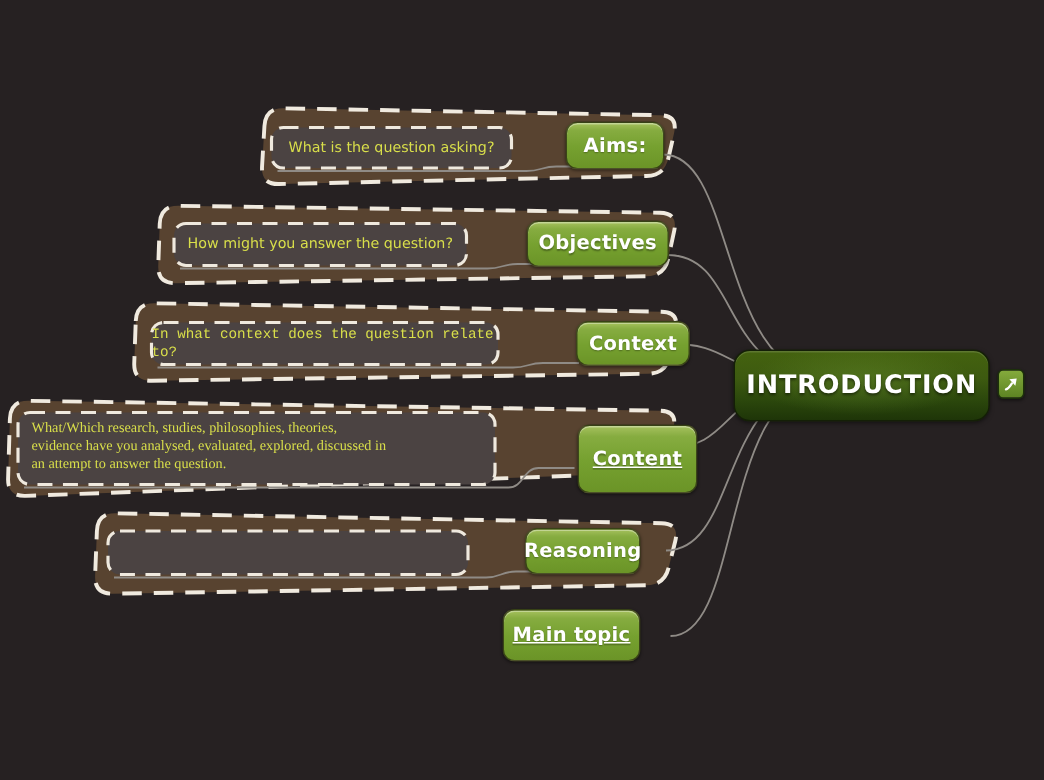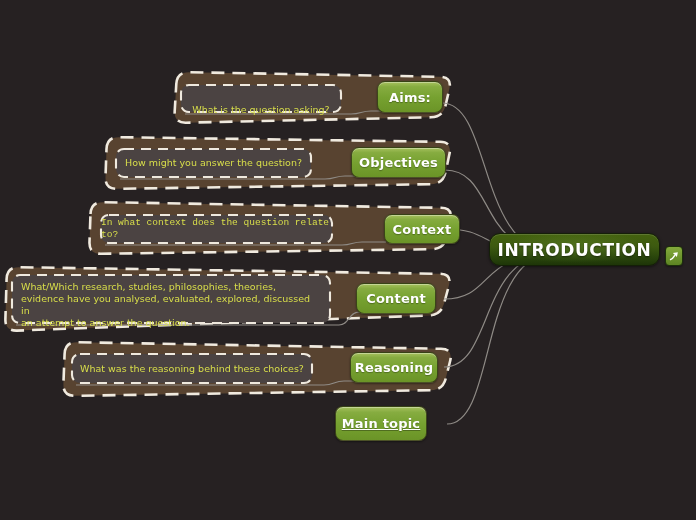--- a/index.html
+++ b/index.html
@@ -51,36 +51,35 @@
       <path d="M 16 325 H 339 C 349 325 349 312 359 312 H 383" fill="none" stroke="#8f8b86" stroke-width="1.2"></path>
       <path d="M 76 385 H 324 C 334 385 334 381 344 381 H 368" fill="none" stroke="#8f8b86" stroke-width="1.2"></path>
       <path d="M 442 103 C 492 103 478 253 556 253" fill="none" stroke="#8f8b86" stroke-width="1.2"></path>
       <path d="M 445 170 C 495 170 478 253 556 253" fill="none" stroke="#8f8b86" stroke-width="1.2"></path>
       <path d="M 445 229 C 495 229 478 253 556 253" fill="none" stroke="#8f8b86" stroke-width="1.2"></path>
       <path d="M 444 299 C 494 299 478 253 556 253" fill="none" stroke="#8f8b86" stroke-width="1.2"></path>
       <path d="M 444 367 C 494 367 478 253 556 253" fill="none" stroke="#8f8b86" stroke-width="1.2"></path>
       <path d="M 447 424 C 497 424 478 253 556 253" fill="none" stroke="#8f8b86" stroke-width="1.2"></path>
     </svg>
 
-  <div class="qnode" style="left:181px;top:85px;width:160px;height:27px;margin-top:11px;">What is the question asking?</div>
+  <div class="qnode" style="left:181px;top:85px;width:160px;height:27px;">What is the question asking?</div>
   <div class="qnode" style="left:116px;top:149px;width:195px;height:28px;">How might you answer the question?</div>
   <div class="qnode" style="left:101px;top:215px;width:231px;height:28px;font-family:Liberation Mono, monospace;">In what context does the question relate to?</div>
-  <div class="qnode multi" style="left:12px;top:275px;width:318px;height:60px;">What/Which research, studies, philosophies, theories,
+  <div class="qnode multi" style="left:12px;top:275px;width:318px;height:60px;font-family:Liberation Serif, serif;">What/Which research, studies, philosophies, theories,
 evidence have you analysed, evaluated, explored, discussed in
 an attempt to answer the question.</div>
-  <div class="qnode" style="left:72px;top:354px;width:240px;height:29px;">What was the reasoning behind these choices?</div>
 
   <div class="gnode" style="left:351px;top:147px;width:95px;height:31px;">Objectives</div>
   <div class="gnode" style="left:377px;top:81px;width:66px;height:32px;">Aims:</div>
   <div class="gnode" style="left:384px;top:214px;width:76px;height:30px;">Context</div>
-  <div class="gnode" style="left:356px;top:283px;width:80px;height:31px;">Content</div>
-  <div class="gnode" style="left:350px;top:352px;width:88px;height:31px;">Reasoning</div>
+  <div class="gnode" style="left:385px;top:283px;width:80px;height:46px;text-decoration:underline;">Content</div>
+  <div class="gnode" style="left:350px;top:352px;width:77px;height:31px;">Reasoning</div>
   <div class="gnode" style="left:335px;top:406px;width:92px;height:35px;text-decoration:underline;">Main topic</div>
 
-  <div class="center-node" style="left:489px;top:233px;width:171px;height:33px;">INTRODUCTION</div>
+  <div class="center-node" style="left:489px;top:233px;width:171px;height:48px;">INTRODUCTION</div>
 
   <div class="icon-btn" style="left:665px;top:246px;">
     <svg width="10" height="10" viewBox="0 0 10 10">
       <path d="M1.6 8.6 C3.6 8.2 4.4 6.4 5.6 4.6" stroke="#ffffff" stroke-width="1.5" fill="none" stroke-linecap="round"></path>
       <path d="M3.9 1.9 L8.8 1.3 L7.9 6.1 Z" fill="#ffffff"></path>
     </svg>
   </div>
 
 </div>
 

